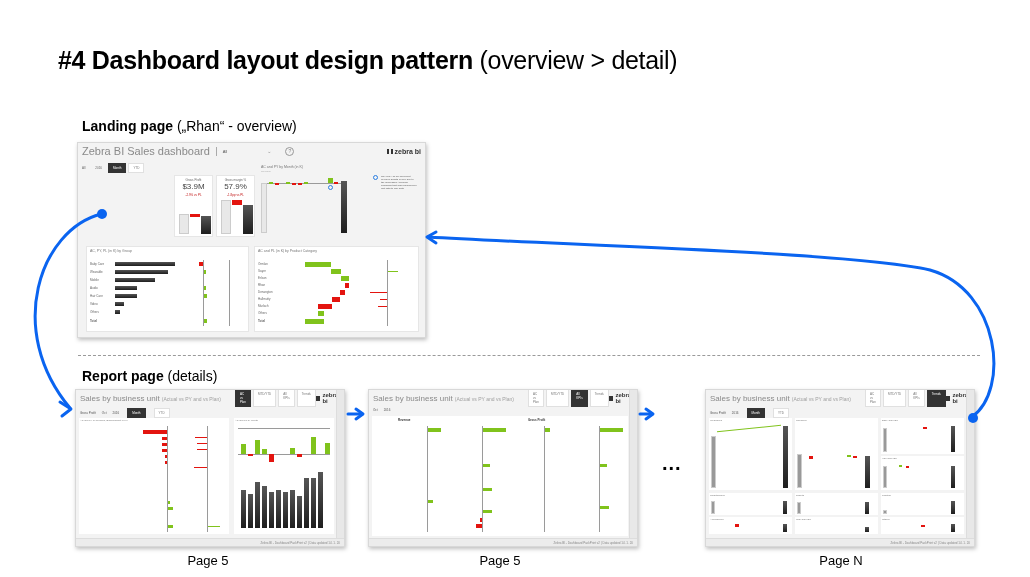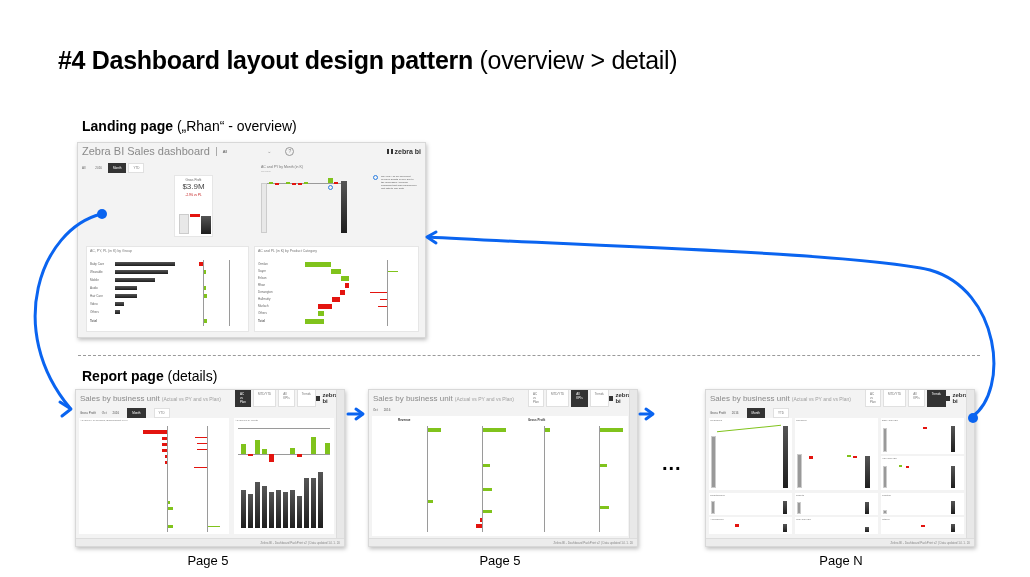--- a/index.html
+++ b/index.html
@@ -72,20 +72,28 @@
     <span class="tabbtn">YTD</span>
   </div>
 
   <div class="panel" style="left:96px; top:32px; width:39px; height:62px;text-decoration:underline;">
     <div class="kpi-lab" style="top:2px;">Gross Profit</div>
     <div class="kpi-val" style="top:6px;">$3.9M</div>
     <div class="kpi-lab" style="top:17px; color:#c01010;">-2.9% vs PL</div>
     <div class="bar-light" style="left:4px; top:38px; width:10px; height:20px;"></div>
     <div class="bar-red" style="left:15px; top:38px; width:10px; height:3px;"></div>
     <div class="bar-dark" style="left:26px; top:40px; width:10px; height:18px;"></div>
+  </div>
+  <div class="panel" style="left:138px; top:32px; width:39px; height:62px;">
+    <div class="kpi-lab" style="top:2px;">Gross margin %</div>
+    <div class="kpi-val" style="top:6px;">57.9%</div>
+    <div class="kpi-lab" style="top:17px; color:#c01010;">-1.8pp vs PL</div>
+    <div class="bar-light" style="left:4px; top:24px; width:10px; height:34px;"></div>
+    <div class="bar-red" style="left:15px; top:24px; width:10px; height:5px;"></div>
+    <div class="bar-dark" style="left:26px; top:29px; width:10px; height:29px;"></div>
   </div>
 
   <div style="position:absolute; left:181px; top:22px; width:160px; height:75px;">
     <div class="ptitle" style="position:absolute; left:2px; top:0; font-size:3.5px; color:#777;">AC and PY by Month (in K)</div>
     <div style="position:absolute; left:2px; top:5px; font-size:2.5px; color:#aaa;">Revenue</div>
     <div class="bar-light" style="left:2px; top:18px; width:6px; height:50px;"></div>
     <div class="line-gray" style="left:8px; top:18px; width:76px; height:0.6px;"></div>
     <div class="bar-green" style="left:10px; top:17px; width:4px; height:1.5px;"></div>
     <div class="bar-red" style="left:16px; top:18px; width:4px; height:1.5px;"></div>
     <div class="bar-green" style="left:27px; top:17px; width:4px; height:1.5px;"></div>

